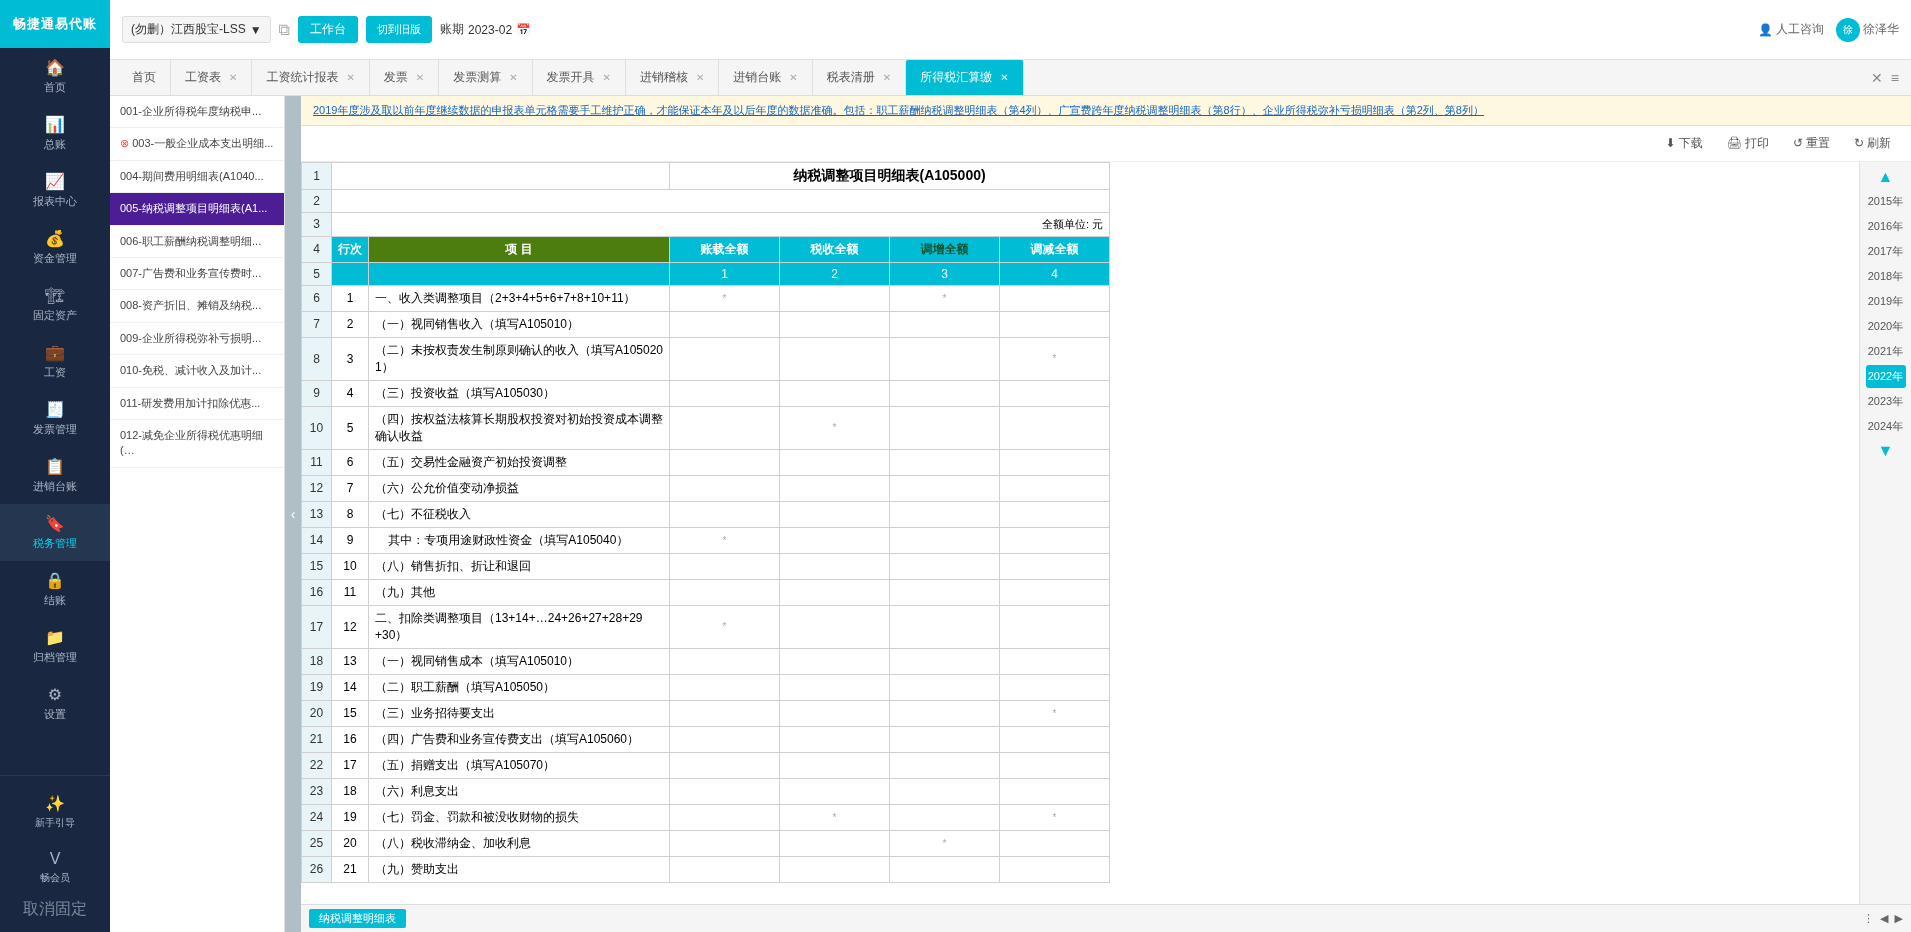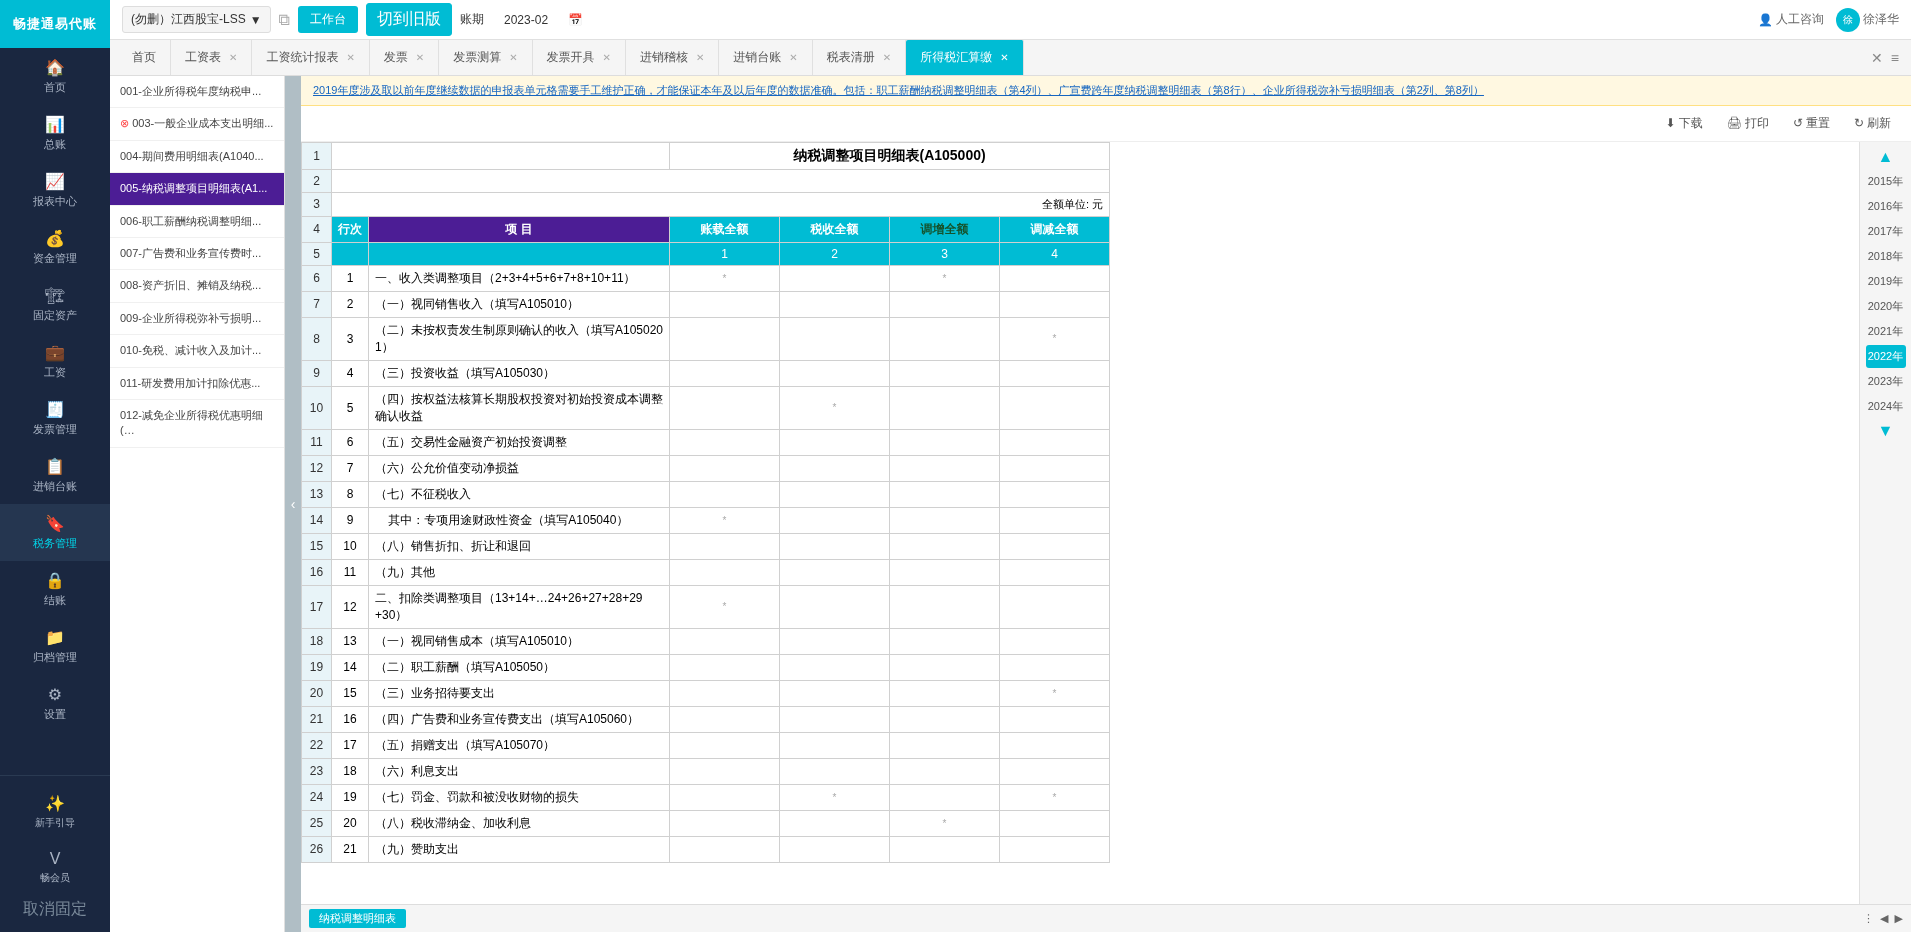--- a/index.html
+++ b/index.html
@@ -11,25 +11,25 @@
     .sidebar-item { display: flex; flex-direction: column; align-items: center; padding: 10px 0; cursor: pointer; color: #aab4c4; font-size: 11px; gap: 3px; }
     .sidebar-item.active { background: #253650; color: #00d4e8; }
     .sidebar-item .icon { font-size: 16px; }
     .sidebar-bottom { margin-top: auto; padding: 8px 0; border-top: 1px solid #2a3a52; }
     .sidebar-bottom .sidebar-item { font-size: 10px; }
 
     
     .main { flex: 1; display: flex; flex-direction: column; overflow: hidden; }
 
     
-    .topbar { background: #fff; height: 40px; display: flex; align-items: center; padding: 0 12px; gap: 8px; border-bottom: 1px solid #e0e0e0; flex-shrink: 0; }
+    .topbar { background: #fff; height: 60px; display: flex; align-items: center; padding: 0 12px; gap: 8px; border-bottom: 1px solid #e0e0e0; flex-shrink: 0; }
     .topbar-company { display: flex; align-items: center; gap: 4px; font-size: 12px; color: #333; background: #f5f5f5; border: 1px solid #ddd; border-radius: 3px; padding: 4px 8px; cursor: pointer; }
     .topbar-btn { background: #00bcd4; color: #fff; border: none; border-radius: 3px; padding: 5px 12px; cursor: pointer; font-size: 12px; }
-    .topbar-btn-outline { background: #fff; color: #333; border: 1px solid #ddd; border-radius: 3px; padding: 5px 10px; cursor: pointer; font-size: 16px; }
-    .topbar-period { display: flex; align-items: center; gap: 20px; font-size: 12px; color: #333; }
+    .topbar-btn-outline { background: #fff; color: #333; border: 1px solid #ddd; border-radius: 3px; padding: 5px 10px; cursor: pointer; font-size: 11px; }
+    .topbar-period { display: flex; align-items: center; gap: 4px; font-size: 12px; color: #333; }
     .topbar-right { margin-left: auto; display: flex; align-items: center; gap: 12px; font-size: 12px; color: #666; }
 
     
     .nav-tabs { background: #f5f5f5; display: flex; align-items: center; border-bottom: 1px solid #ddd; padding: 0 8px; flex-shrink: 0; height: 36px; overflow-x: auto; }
     .nav-tab { padding: 0 14px; height: 36px; display: flex; align-items: center; gap: 4px; cursor: pointer; font-size: 12px; color: #555; border-right: 1px solid #e0e0e0; white-space: nowrap; flex-shrink: 0; }
     .nav-tab.active { background: #00bcd4; color: #fff; border-radius: 2px 2px 0 0; }
     .nav-tab .close-x { font-size: 10px; color: #aaa; cursor: pointer; margin-left: 4px; }
     .nav-tab.active .close-x { color: #fff; }
     .nav-tabs-end { margin-left: auto; display: flex; align-items: center; gap: 8px; padding-right: 4px; }
 
@@ -276,21 +276,21 @@
               </tr>
 
               <tr>
                 <td class="row-num">3</td>
                 <td colspan="6" style="text-align:right; font-size:11px;">全额单位: 元</td>
               </tr>
 
               <tr style="background:#00bcd4; color:#fff;">
                 <td class="row-num">4</td>
                 <td style="background:#00bcd4;color:#fff;font-weight:bold;">行次</td>
-                <td style="background:#4c1d95;color:#fff;font-weight:bold;width:300px;">项  目</td>
+                <td style="background:#4d7c0f;color:#fff;font-weight:bold;width:300px;">项  目</td>
                 <td style="background:#00bcd4;color:#fff;font-weight:bold;width:110px;">账载全额</td>
                 <td style="background:#00bcd4;color:#fff;font-weight:bold;width:110px;">税收全额</td>
                 <td style="background:#00bcd4;color:#14532d;font-weight:bold;width:110px;">调增全额</td>
                 <td style="background:#00bcd4;color:#fff;font-weight:bold;width:110px;">调减全额</td>
               </tr>
 
               <tr style="background:#00bcd4; color:#fff;">
                 <td class="row-num">5</td>
                 <td style="background:#00bcd4;color:#fff;"></td>
                 <td style="background:#00bcd4;color:#fff;"></td>

